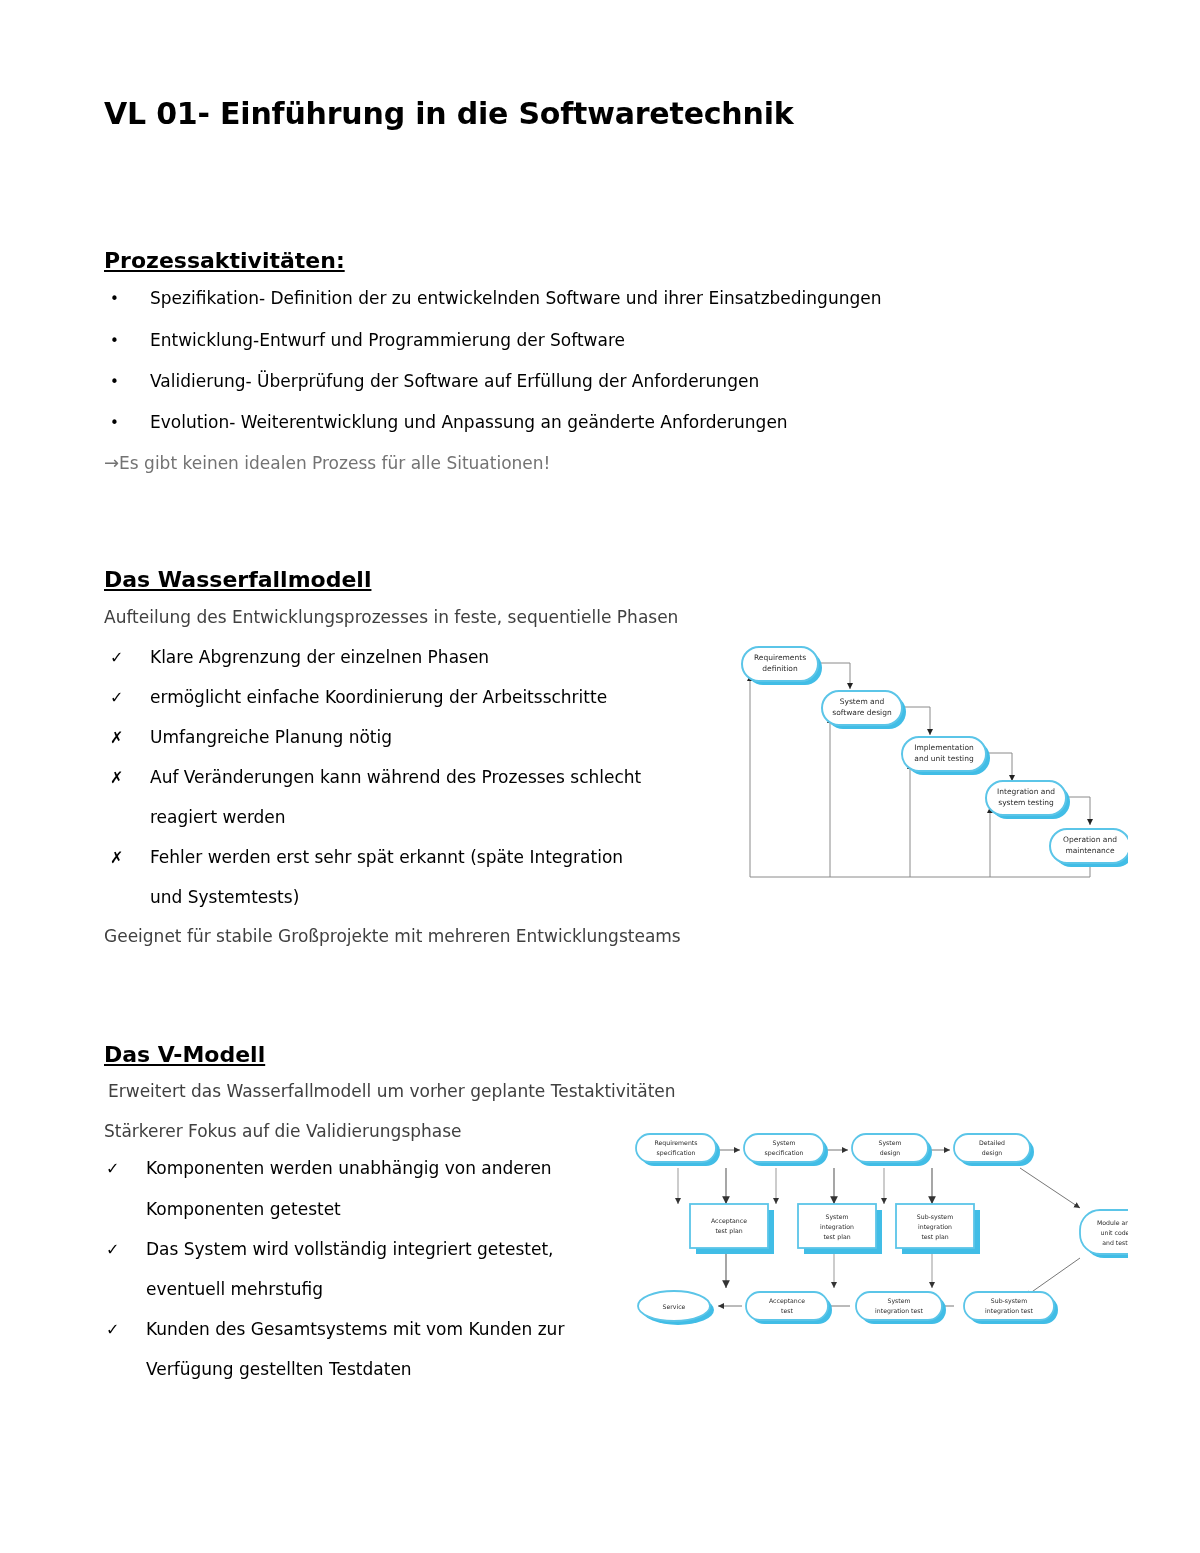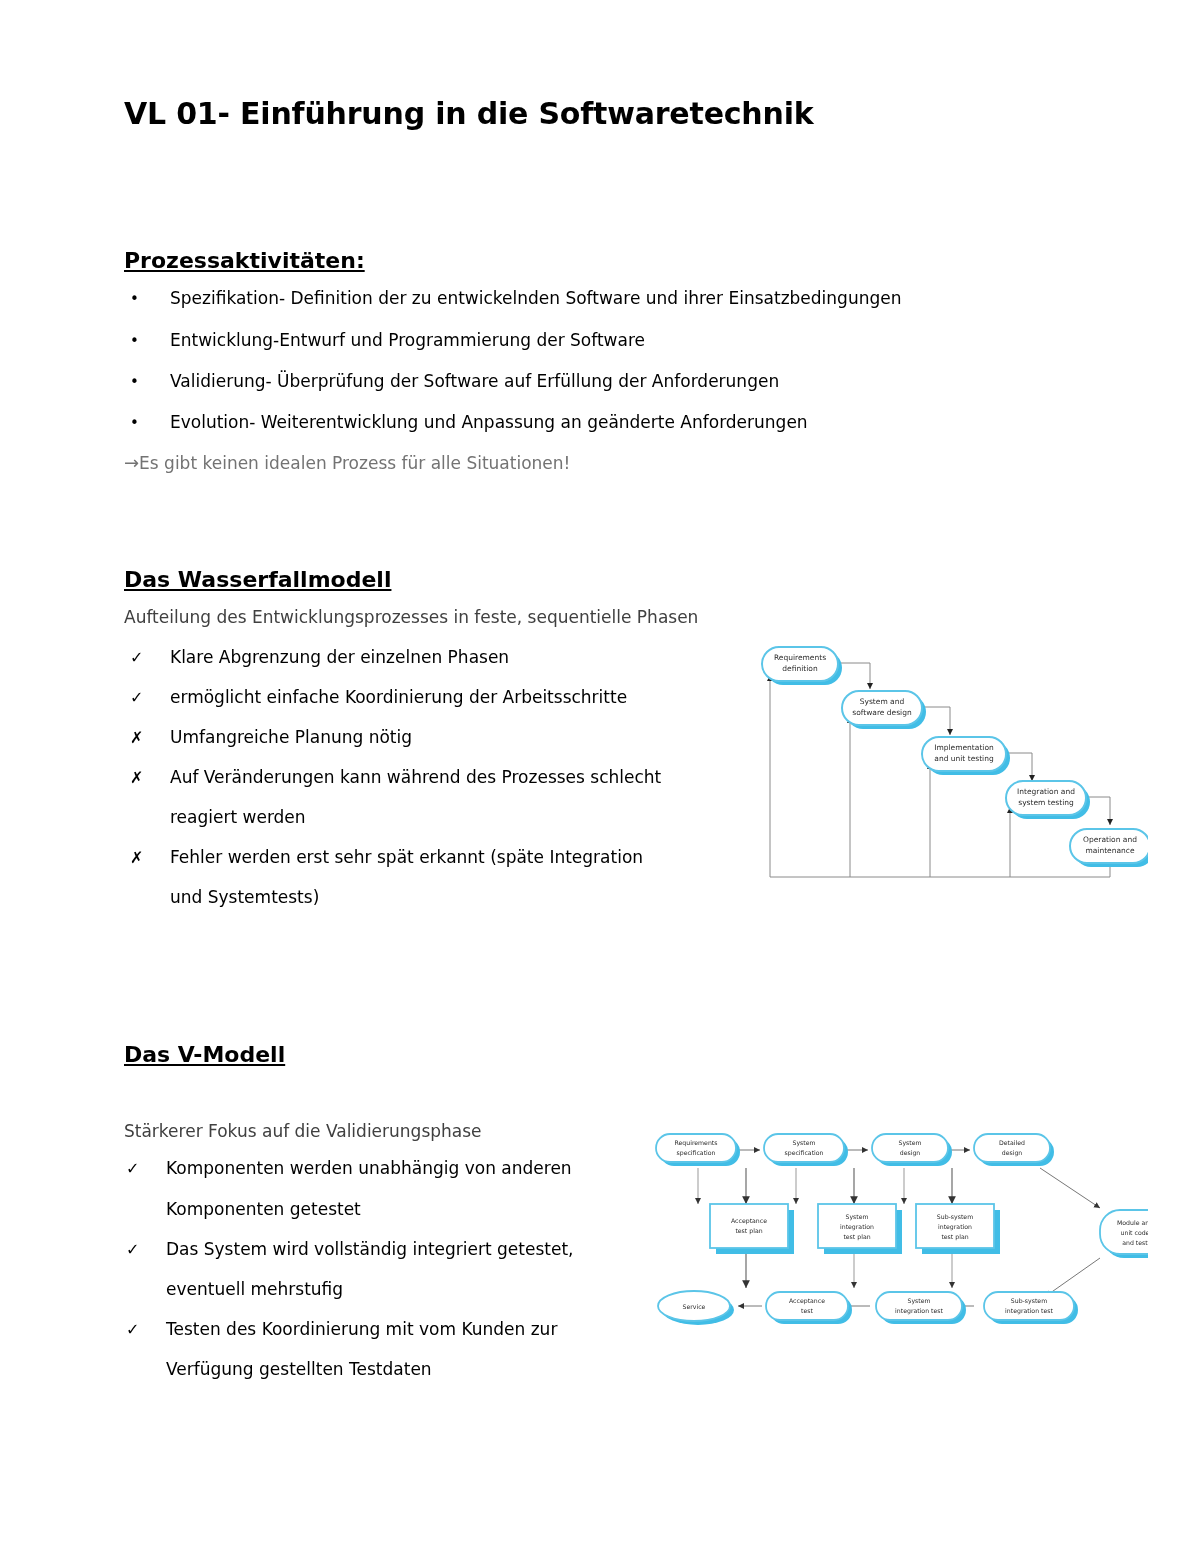--- a/index.html
+++ b/index.html
@@ -9,21 +9,20 @@
   }
   body {
     font-family: "DejaVu Sans", sans-serif;
   }
   .page {
     position: relative;
     width: 1128px;
     height: 1553px;
     background: #ffffff;
     overflow: hidden;
-    margin-left: 20px;
   }
 
   
   .doc-title {
     position: absolute;
     left: 104px;
     top: 96px;
     font-size: 30px;
     font-weight: bold;
     color: #000000;
@@ -163,20 +162,21 @@
     <span class="marker cross">✗</span>
     <span class="txt"> Auf Veränderungen kann während des Prozesses schlecht</span>
   </div>
   <div class="cont" style="left:150px; top:807px;">reagiert werden</div>
   <div class="row" style="left:110px; top:847px;">
     <span class="marker cross">✗</span>
     <span class="txt"> Fehler werden erst sehr spät erkannt (späte Integration</span>
   </div>
   <div class="cont" style="left:150px; top:887px;">und Systemtests)</div>
 
+  <div class="para" style="left:104px; top:926px;">Geeignet für stabile Großprojekte mit mehreren Entwicklungsteams</div>
 
   <div class="diagram" style="left:740px; top:645px;">
     <svg width="400" height="240" viewBox="0 0 400 240">
       <defs>
         <marker id="wf-arrow" markerWidth="8" markerHeight="8" refX="6" refY="3" orient="auto">
           <path d="M0,0 L6,3 L0,6 z" fill="#222222"></path>
         </marker>
       </defs>
 
       <g stroke="#8a8a8a" stroke-width="1" fill="none">
@@ -227,37 +227,38 @@
         <rect x="314" y="188" width="80" height="34" rx="17" ry="17" fill="#41bde6"></rect>
         <rect x="310" y="184" width="80" height="34" rx="17" ry="17" fill="#ffffff" stroke="#5bc5e8" stroke-width="2"></rect>
         <text class="nodeText" x="350" y="197" font-size="7.5">Operation and</text>
         <text class="nodeText" x="350" y="208" font-size="7.5">maintenance</text>
       </g>
     </svg>
   </div>
 
   <div class="section-heading" style="left:104px; top:1042px;">Das V-Modell</div>
 
+  <div class="para" style="left:108px; top:1081px;">Erweitert das Wasserfallmodell um vorher geplante Testaktivitäten</div>
   <div class="para" style="left:104px; top:1121px;">Stärkerer Fokus auf die Validierungsphase</div>
 
   <div class="row" style="left:106px; top:1158px;">
     <span class="marker check">✓</span>
     <span class="txt">Komponenten werden unabhängig von anderen</span>
   </div>
   <div class="cont" style="left:146px; top:1199px;">Komponenten getestet</div>
 
   <div class="row" style="left:106px; top:1239px;">
     <span class="marker check">✓</span>
     <span class="txt">Das System wird vollständig integriert getestet,</span>
   </div>
   <div class="cont" style="left:146px; top:1279px;">eventuell mehrstufig</div>
 
   <div class="row" style="left:106px; top:1319px;">
     <span class="marker check">✓</span>
-    <span class="txt">Testen des Koordinierung mit vom Kunden zur</span>
+    <span class="txt">Kunden des Gesamtsystems mit vom Kunden zur</span>
   </div>
   <div class="cont" style="left:146px; top:1359px;">Verfügung gestellten Testdaten</div>
 
   <div class="diagram" style="left:628px; top:1126px;">
     <svg width="530" height="210" viewBox="0 0 530 210">
       <defs>
         <marker id="vm-arrow" markerWidth="8" markerHeight="8" refX="6" refY="3" orient="auto">
           <path d="M0,0 L6,3 L0,6 z" fill="#333333"></path>
         </marker>
       </defs>

